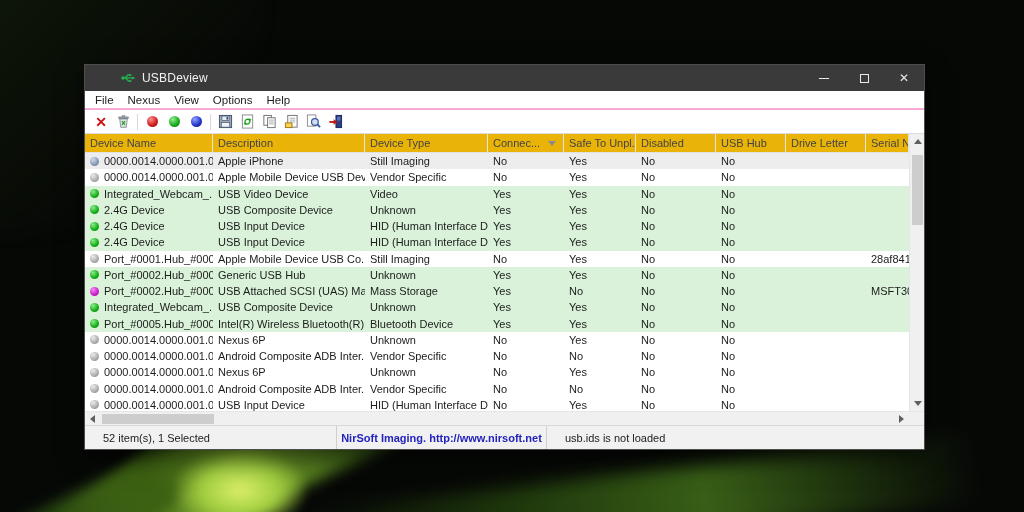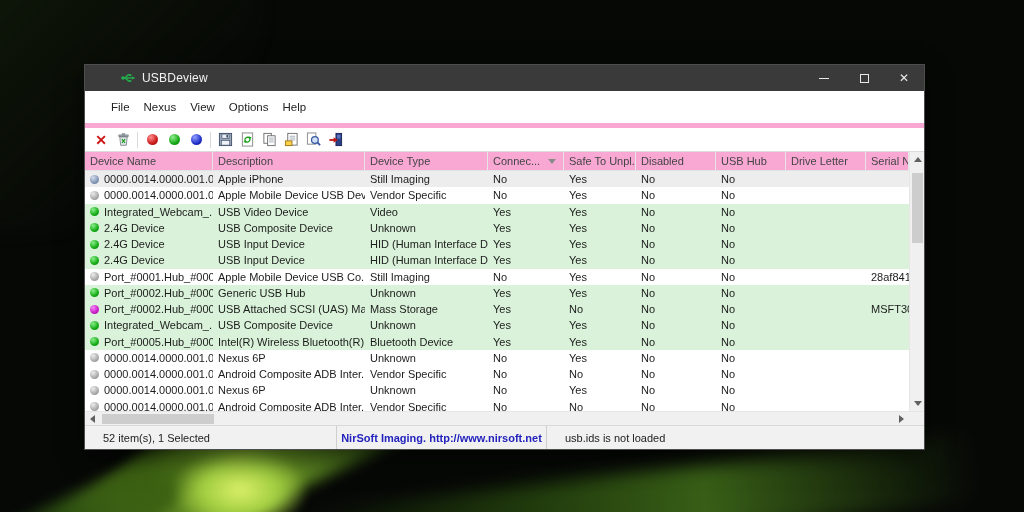--- a/index.html
+++ b/index.html
@@ -32,37 +32,37 @@
   .titlebar { height:26px; background:#3a3a3a; display:flex; align-items:center; flex:none;padding-left:28px; }
   .app-icon { width:16px; height:16px; margin:0 6px 0 7px; flex:none; }
   .title-text { color:#f2f2f2; font-size:12px; letter-spacing:.2px; }
   .caption-btns { margin-left:auto; display:flex; height:100%; }
   .cap-btn { width:40px; height:100%; display:flex; align-items:center; justify-content:center; color:#eaeaea; }
   .glyph-min { width:10px; height:1px; background:#eaeaea; }
   .glyph-max { width:9px; height:9px; border:1px solid #eaeaea; }
   .glyph-close { font-size:12px; line-height:1; }
 
   
-  .menubar { height:37px; background:#ffffff; display:flex; align-items:center; padding-left:19px;
-    font-size:11.5px; color:#222; flex:none; border-bottom:5px solid #f9a8d4; }
+  .menubar { height:19px; background:#ffffff; display:flex; align-items:center; padding-left:3px;
+    font-size:11.5px; color:#222; flex:none; border-bottom:2px solid #f9a8d4; }
   .menu-item { padding:0 7px; height:100%; display:flex; align-items:center; }
 
   
   .toolbar { height:24px; background:#ffffff; display:flex; align-items:center; padding-left:5px;
     border-bottom:1px solid #dcdcdc; flex:none; }
   .tb-item { width:22px; height:20px; display:flex; align-items:center; justify-content:center; flex:none; }
   .tb-sep { width:1px; height:16px; background:#d8d8d8; margin:0 3px; flex:none; }
   .icx { color:#cc1414; font-weight:bold; font-size:14px; line-height:1; }
   .tbball { width:11px; height:11px; border-radius:50%; display:inline-block;
     background:radial-gradient(circle at 35% 30%, var(--c1), var(--c2) 60%, var(--c3)); }
 
   
   .list-wrap { flex:1; display:flex; min-height:0; background:#fff; }
   .list-main { flex:1; display:flex; flex-direction:column; overflow:hidden; }
-  .header-row { height:19px; display:flex; flex:none; background:#f9a8d4; border-bottom:1px solid #e2e2e2; }
+  .header-row { height:19px; display:flex; flex:none; background:#eab308; border-bottom:1px solid #e2e2e2; }
   .hcell { height:100%; display:flex; align-items:center; padding-left:5px; font-size:11px; color:#444;
     border-right:1px solid #e5e5e5; flex:none; overflow:hidden; white-space:nowrap; }
   .sortmark { width:0; height:0; border-left:4px solid transparent; border-right:4px solid transparent;
     border-top:5px solid #8a8a8a; margin-left:auto; margin-right:7px; flex:none; }
   .rows { flex:1; overflow:hidden; }
   .row { height:16.25px; display:flex; align-items:center; font-size:11px; color:#1c1c1c; background:#fff; }
   .row.bg-green { background:#d9f2d9; }
   .row.bg-selected { background:#ededed; }
   .cell { height:100%; display:flex; align-items:center; padding-left:5px; overflow:hidden;
     white-space:nowrap; flex:none; }

